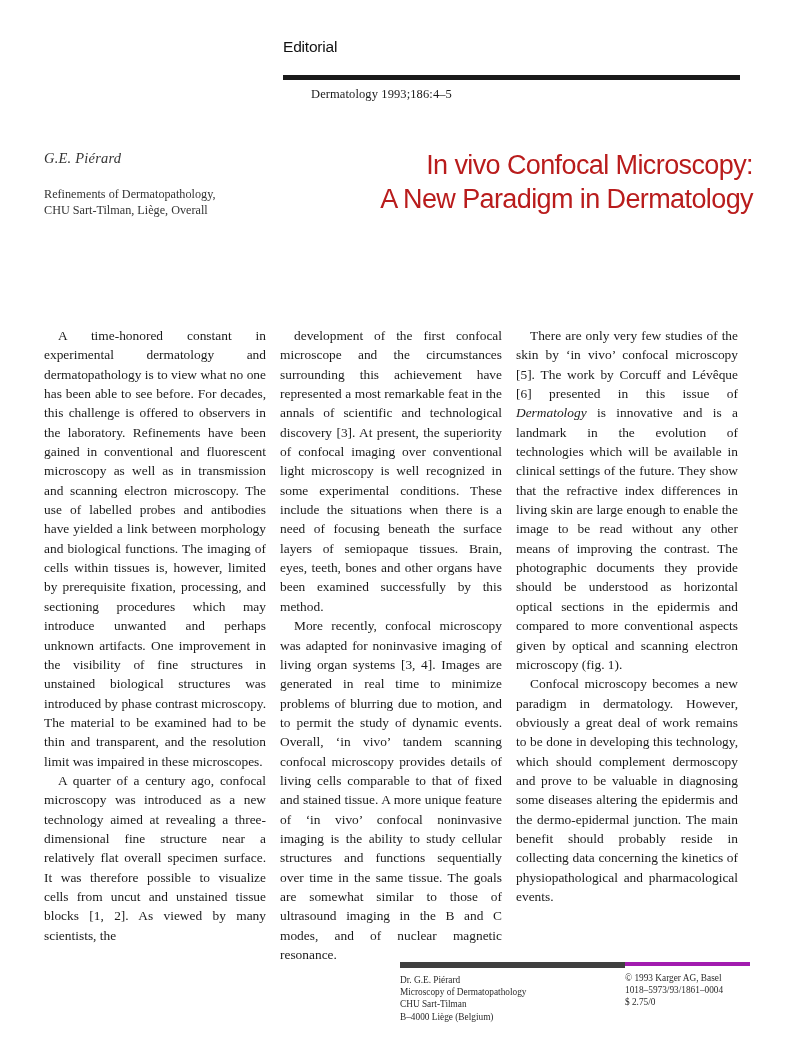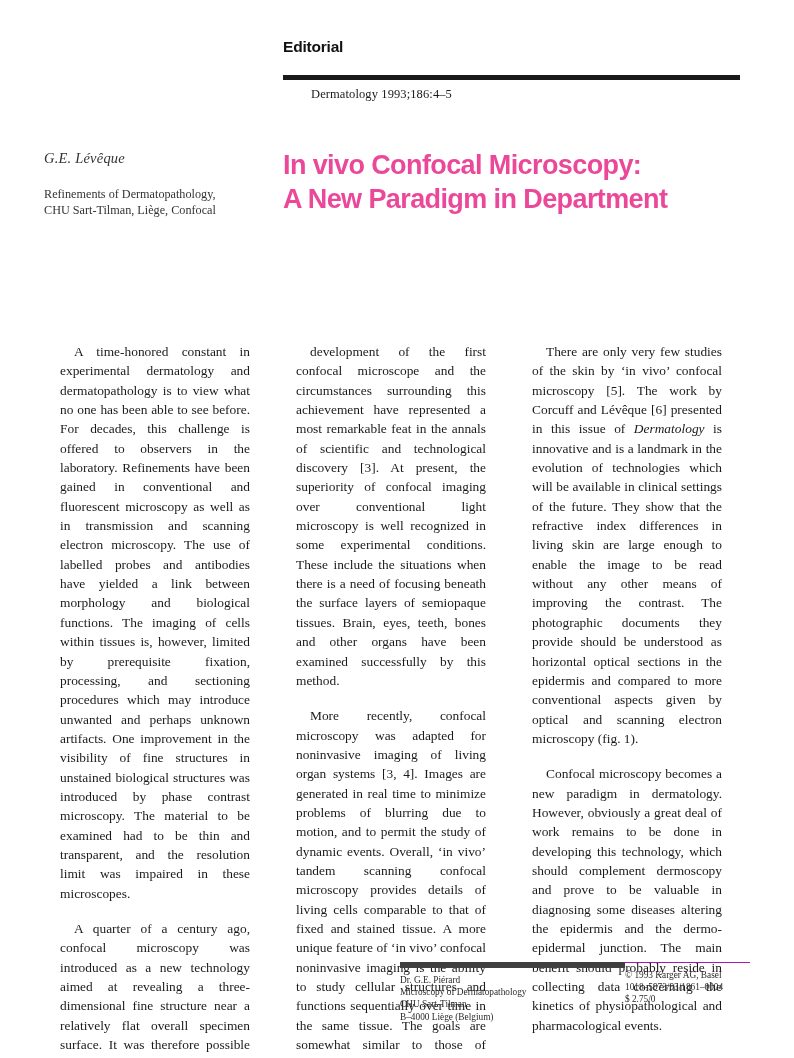--- a/index.html
+++ b/index.html
@@ -22,21 +22,21 @@
     width: 794px;
     height: 1058px;
   }
 
   
   .section-label {
     position: absolute;
     left: 283px;
     top: 38px;
     font-family: "Liberation Sans", sans-serif;
-    font-weight: bold;
+    font-weight: normal;
     font-size: 15.5px;
     letter-spacing: -0.2px;
     color: #111111;
   }
 
   .header-rule {
     position: absolute;
     left: 283px;
     top: 75px;
     width: 457px;
@@ -79,25 +79,26 @@
   }
   .affiliation div { white-space: nowrap; }
 
   
   .article-title {
     position: absolute;
     left: 283px;
     top: 148px;
     width: 470px;
     font-family: "Liberation Sans", sans-serif;
-    font-weight: bold;
+    font-weight: normal;
     font-size: 27px;
     line-height: 34px;
     letter-spacing: -0.6px;
-    color: #ec4899;
+    color: #b91c1c;
+    text-align: right;
   }
   .article-title div { white-space: nowrap; }
 
   
   .columns {
     position: absolute;
     left: 44px;
     top: 326px;
     width: 700px;
     height: 600px;
@@ -107,21 +108,21 @@
   .col {
     width: 222px;
     font-family: "Liberation Serif", serif;
     font-size: 13.4px;
     line-height: 19.35px;
     text-align: justify;
     color: #1a1a1a;
     hyphens: none;
   }
   .col p {
-    margin: 16px;
+    margin: 0;
     text-indent: 14px;
   }
   .col i { font-style: italic; }
 
   
   .footer {
     position: absolute;
     left: 400px;
     top: 962px;
     width: 350px;
@@ -129,51 +130,51 @@
   }
   .footer-left {
     width: 225px;
     padding-top: 6px;
     border-top: 6px solid #404040;
   }
   .footer-right {
     width: 125px;
     padding-top: 6px;
     margin-left: 0px;
-    border-top: 1px solid #a21caf;
+    border-top: 4px solid #a21caf;
   }
   .footer-left div, .footer-right div {
     font-family: "Liberation Serif", serif;
     font-size: 9.3px;
     line-height: 12.2px;
     color: #2a2a2a;
     white-space: nowrap;
   }
 </style>
 </head>
 <body>
 
 <div class="page">
 
   <div class="section-label">Editorial</div>
 
   <div class="header-rule"></div>
 
   <div class="journal-ref">Dermatology 1993;186:4–5</div>
 
-  <div class="author-name">G.E. Lévêque</div>
+  <div class="author-name">G.E. Piérard</div>
 
   <div class="affiliation">
     <div>Refinements of Dermatopathology,</div>
-    <div>CHU Sart-Tilman, Liège, Confocal</div>
+    <div>CHU Sart-Tilman, Liège, Overall</div>
   </div>
 
   <div class="article-title">
     <div>In vivo Confocal Microscopy:</div>
-    <div>A New Paradigm in Department</div>
+    <div>A New Paradigm in Dermatology</div>
   </div>
 
   <div class="columns">
 
     <div class="col">
       <p>A time-honored constant in experimental dermatology and dermatopathology is to view what no one has been able to see before. For decades, this challenge is offered to observers in the laboratory. Refinements have been gained in conventional and fluorescent microscopy as well as in transmission and scanning electron microscopy. The use of labelled probes and antibodies have yielded a link between morphology and biological functions. The imaging of cells within tissues is, however, limited by prerequisite fixation, processing, and sectioning procedures which may introduce unwanted and perhaps unknown artifacts. One improvement in the visibility of fine structures in unstained biological structures was introduced by phase contrast microscopy. The material to be examined had to be thin and transparent, and the resolution limit was impaired in these microscopes.</p>
       <p>A quarter of a century ago, confocal microscopy was introduced as a new technology aimed at revealing a three-dimensional fine structure near a relatively flat overall specimen surface. It was therefore possible to visualize cells from uncut and unstained tissue blocks [1, 2]. As viewed by many scientists, the</p>
     </div>
 
     <div class="col">

